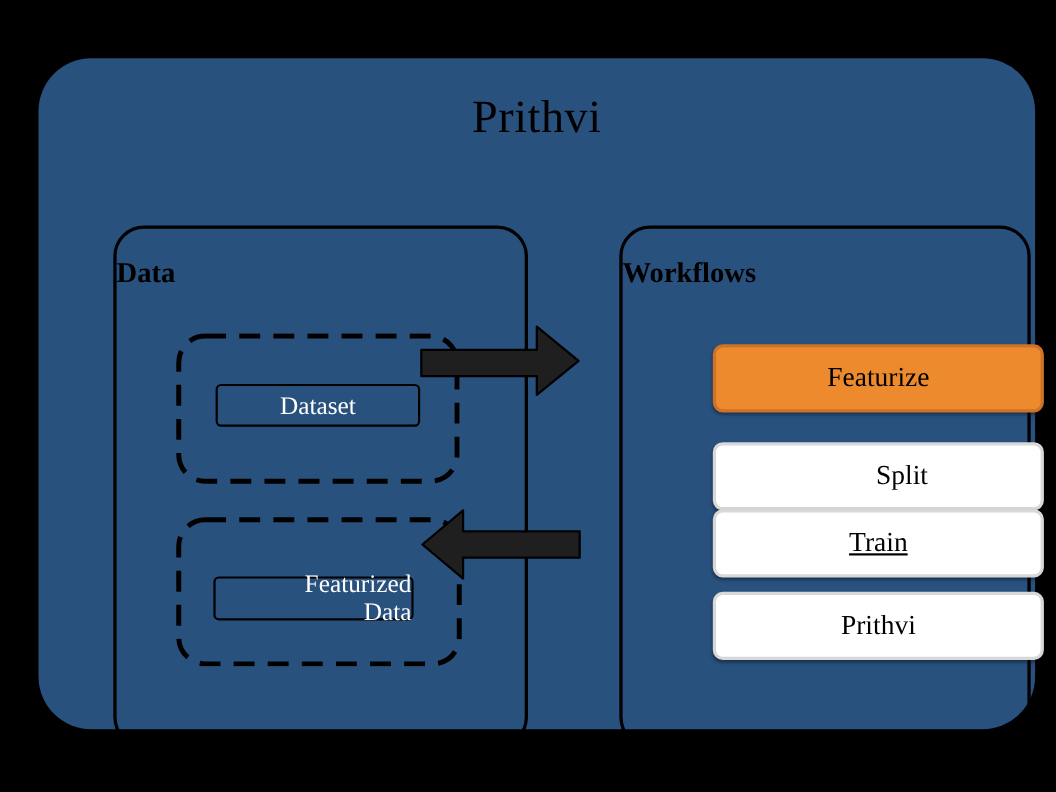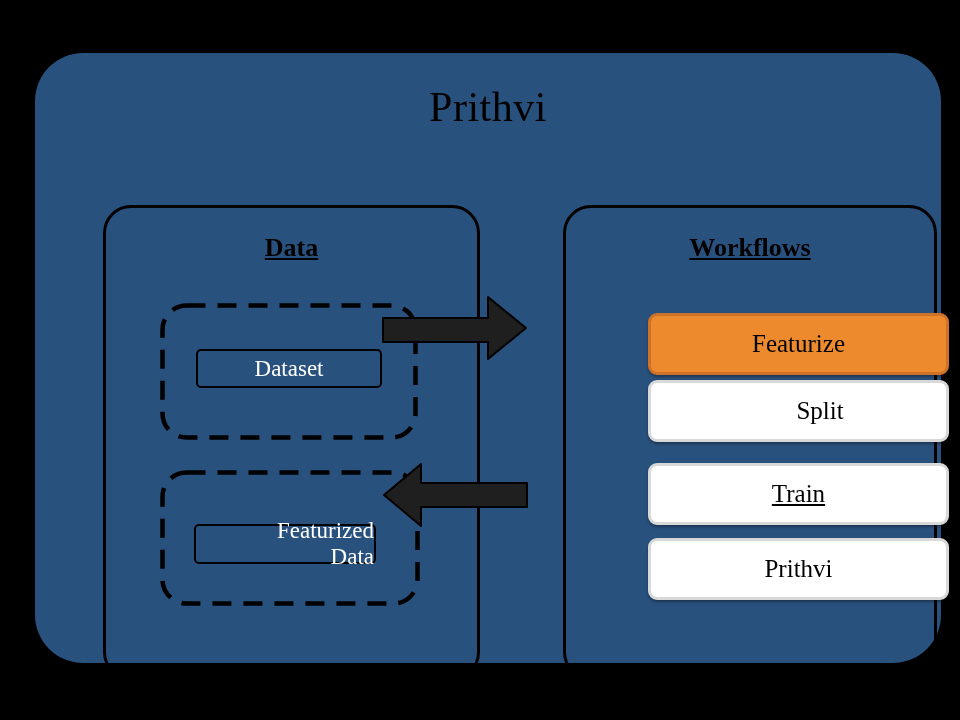--- a/index.html
+++ b/index.html
@@ -33,21 +33,21 @@
   }
   .panel{
     position:absolute;top:152px;height:475px;
     border:3px solid var(--outline);border-radius:28px;
     background:transparent;
   }
   .panel-data{left:68px;width:377px;}
   .panel-workflows{left:528px;width:374px;}
   .panel-title{
     position:absolute;left:0;top:25px;width:100%;
-    text-align:center;font-size:26px;font-weight:bold;color:var(--label-dark);text-decoration:underline;
+    font-size:26px;font-weight:bold;color:var(--label-dark);
   }
   .dashed-group{position:absolute;}
   .dashed-group svg{position:absolute;left:0;top:0;display:block;}
   .dashed-1{left:54px;top:95px;width:258px;height:137px;}
   .dashed-2{left:54px;top:262px;width:260px;height:136px;}
   .node-box{
     position:absolute;
     border:2px solid var(--outline);border-radius:5px;
     background:var(--container-fill);
     color:var(--label-light);font-size:23px;text-align:right;
@@ -64,21 +64,21 @@
     display:flex;align-items:center;justify-content:center;
     box-shadow:0 2px 3px rgba(0,0,0,0.35);
     cursor:pointer;
     margin-left:46px;
   }
   .wf-button.highlighted{
     background:var(--featurize-fill);
     border-color:var(--featurize-border);
   }
   .wf-btn-0{top:105px;}
-  .wf-btn-1{top:172px;padding-left:43px;}
+  .wf-btn-1{top:194px;padding-left:43px;}
   .wf-btn-2{top:255px;text-decoration:underline;}
   .wf-btn-3{top:330px;}
   .arrow-overlay{
     position:absolute;left:0;top:0;width:960px;height:720px;
     pointer-events:none;
   }
 </style>
 </head>
 <body>
 

